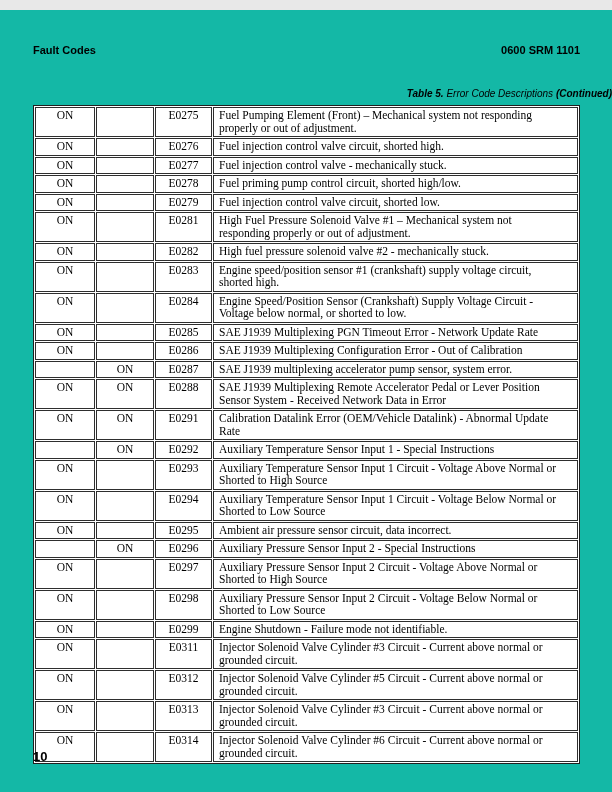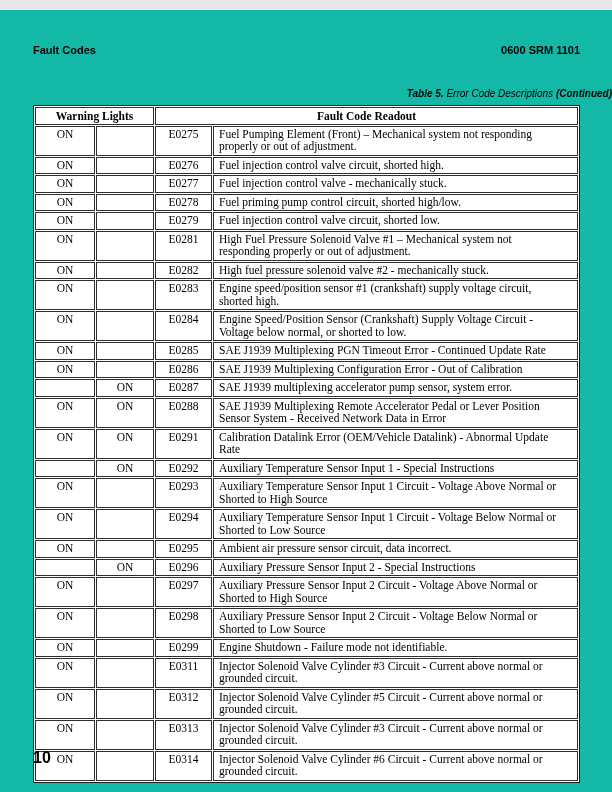--- a/index.html
+++ b/index.html
@@ -58,21 +58,21 @@
   .fault-table .col-warning, .fault-table .col-stop, .fault-table .col-code {
     text-align: center;
   }
   .fault-table td.col-desc { text-align: left; padding-left: 5px; padding-right: 12px; }
   .page-footer {
     position: absolute;
     left: 33px;
     top: 739px;
     font-family: "Liberation Sans", sans-serif;
     font-weight: bold;
-    font-size: 16px;
+    font-size: 13px;
   }
 </style>
 </head>
 <body>
 
 <div class="page">
 
   <div class="page-header">
     <span>Fault Codes</span>
     <span>0600 SRM 1101</span>
@@ -85,24 +85,20 @@
   </div>
 
   <table class="fault-table">
     <colgroup>
       <col style="width:60px">
       <col style="width:58px">
       <col style="width:57px">
       <col>
     </colgroup>
     <thead>
-      <tr class="group-row">
-        <th colspan="2">Warning Lights</th>
-        <th colspan="2">Fault Code Readout</th>
-      </tr>
     </thead>
     <tbody>
         <tr>
       <td class="col-warning">ON</td>
       <td class="col-stop"></td>
       <td class="col-code">E0275</td>
       <td class="col-desc">Fuel Pumping Element (Front) – Mechanical system not responding properly or out of adjustment.</td>
     </tr>
         <tr>
       <td class="col-warning">ON</td>
@@ -149,21 +145,21 @@
         <tr>
       <td class="col-warning">ON</td>
       <td class="col-stop"></td>
       <td class="col-code">E0284</td>
       <td class="col-desc">Engine Speed/Position Sensor (Crankshaft) Supply Voltage Circuit - Voltage below normal, or shorted to low.</td>
     </tr>
         <tr>
       <td class="col-warning">ON</td>
       <td class="col-stop"></td>
       <td class="col-code">E0285</td>
-      <td class="col-desc">SAE J1939 Multiplexing PGN Timeout Error - Continued Update Rate</td>
+      <td class="col-desc">SAE J1939 Multiplexing PGN Timeout Error - Network Update Rate</td>
     </tr>
         <tr>
       <td class="col-warning">ON</td>
       <td class="col-stop"></td>
       <td class="col-code">E0286</td>
       <td class="col-desc">SAE J1939 Multiplexing Configuration Error - Out of Calibration</td>
     </tr>
         <tr>
       <td class="col-warning"></td>
       <td class="col-stop">ON</td>

